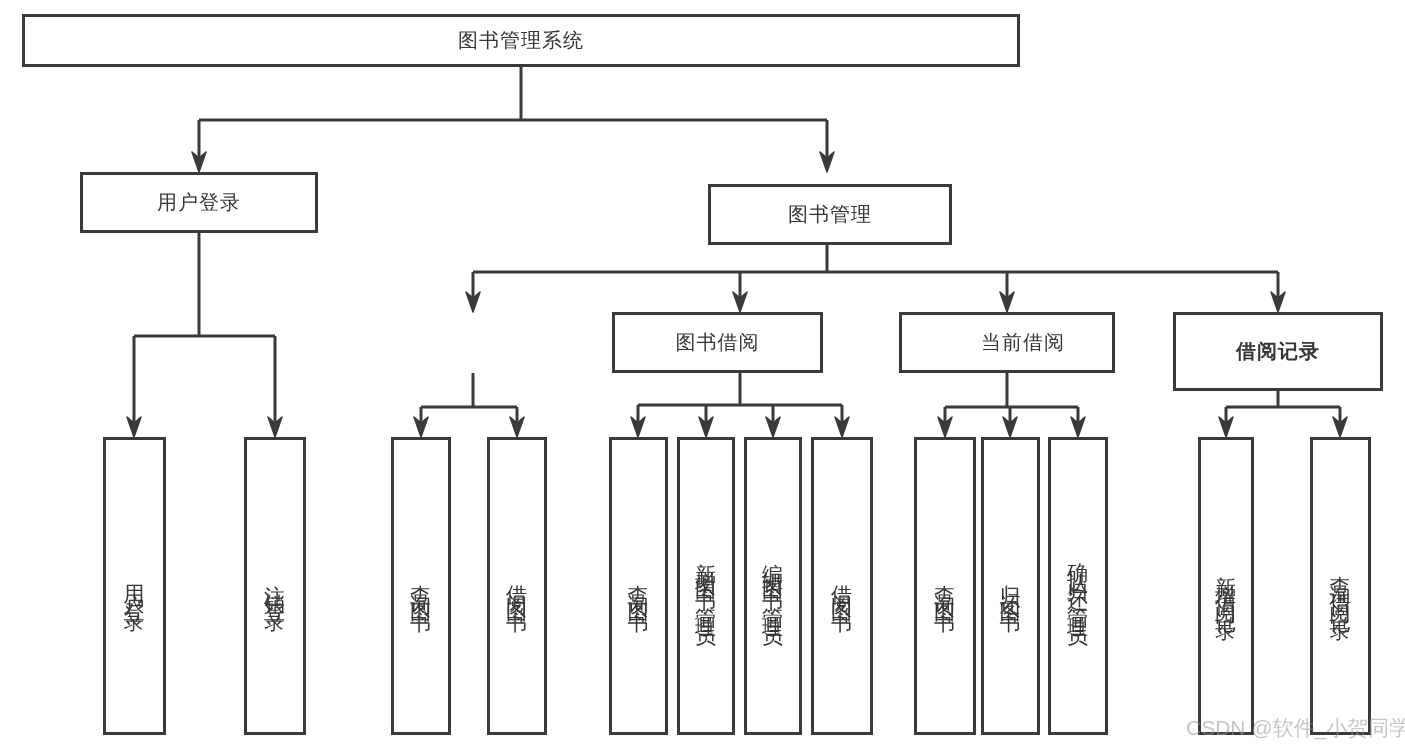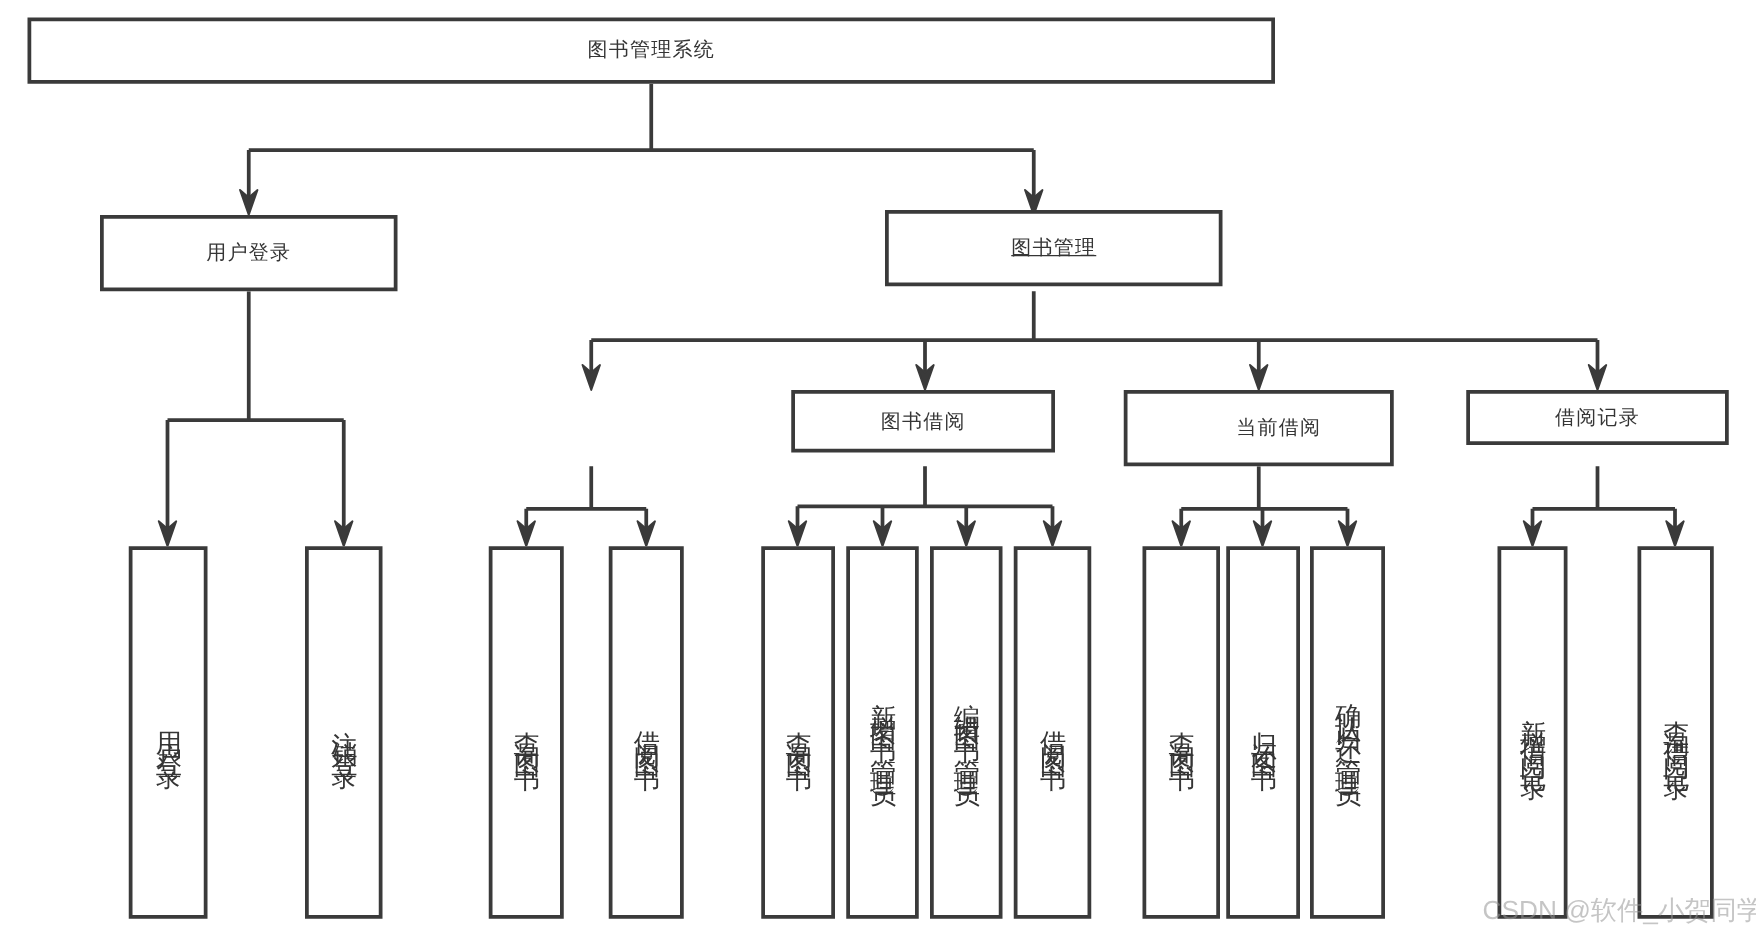--- a/index.html
+++ b/index.html
@@ -28,21 +28,21 @@
     box-sizing: border-box;
     border: 3px solid #3a3a3a;
     background: #ffffff;
     color: #353535;
     display: flex;
     align-items: center;
     justify-content: center;
     z-index: 2;
   }
   .hbox {
-    font-size: 16px;
+    font-size: 20px;
     letter-spacing: 1px;
     white-space: nowrap;
   }
   .vbox {
     font-size: 21px;
     writing-mode: vertical-rl;
     text-orientation: mixed;
     letter-spacing: 9px;
     line-height: 1;
   }
@@ -81,25 +81,25 @@
          M638 437 L631 417 L638 423 L645 417 Z  M706 437 L699 417 L706 423 L713 417 Z
          M773 437 L766 417 L773 423 L780 417 Z  M842 437 L835 417 L842 423 L849 417 Z
          M945 437 L938 417 L945 423 L952 417 Z  M1010 437 L1003 417 L1010 423 L1017 417 Z
          M1078 437 L1071 417 L1078 423 L1085 417 Z
          M1226 437 L1219 417 L1226 423 L1233 417 Z  M1340 437 L1333 417 L1340 423 L1347 417 Z"></path>
   </svg>
 
   <div class="node hbox" style="left:22px; top:14px; width:998px; height:53px;">图书管理系统</div>
 
   <div class="node hbox" style="left:80px; top:172px; width:238px; height:61px;">用户登录</div>
-  <div class="node hbox" style="left:708px; top:168px; width:270px; height:61px;text-decoration:underline;">图书管理</div>
+  <div class="node hbox" style="left:708px; top:184px; width:244px; height:61px;">图书管理</div>
 
-  <div class="node hbox" style="left:633px; top:312px; width:211px; height:50px;">图书借阅</div>
+  <div class="node hbox" style="left:612px; top:312px; width:211px; height:61px;">图书借阅</div>
   <div class="node hbox" style="left:899px; top:312px; width:216px; height:61px;padding-left:32px;">当前借阅</div>
-  <div class="node hbox" style="left:1173px; top:312px; width:210px; height:44px;">借阅记录</div>
+  <div class="node hbox" style="left:1173px; top:312px; width:210px; height:79px;font-weight:bold;">借阅记录</div>
 
   <div class="node vbox" style="left:103px; top:437px; width:63px; height:298px;">
     <span>用户登录</span>
     </div>
   <div class="node vbox" style="left:244px; top:437px; width:62px; height:298px;">
     <span>注销登录</span>
     </div>
 
   <div class="node vbox" style="left:391px; top:437px; width:60px; height:298px;">
     <span>查询图书</span>

